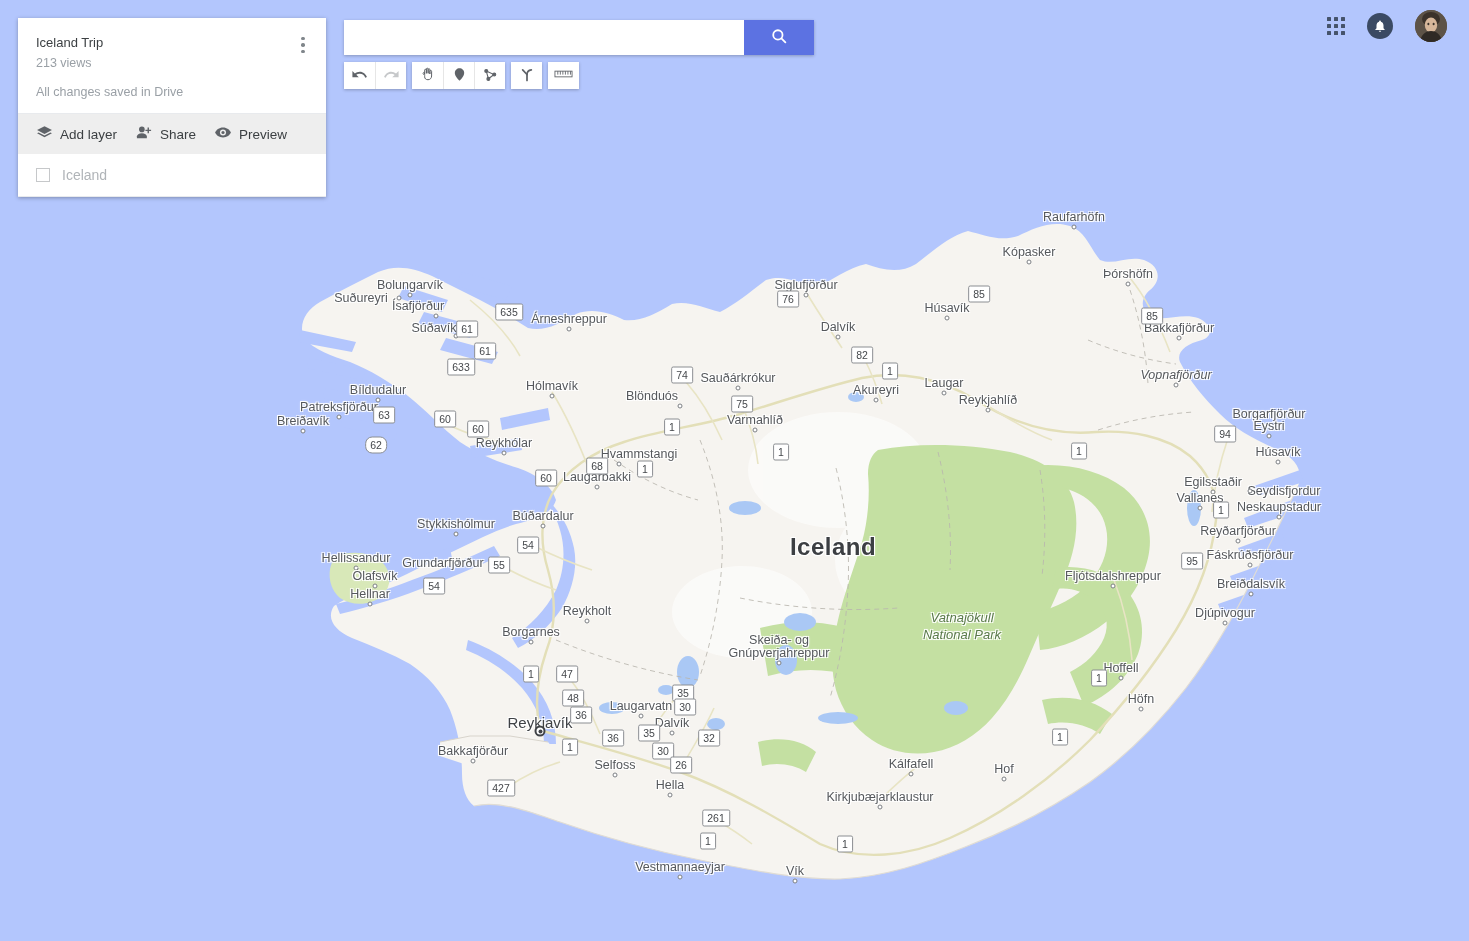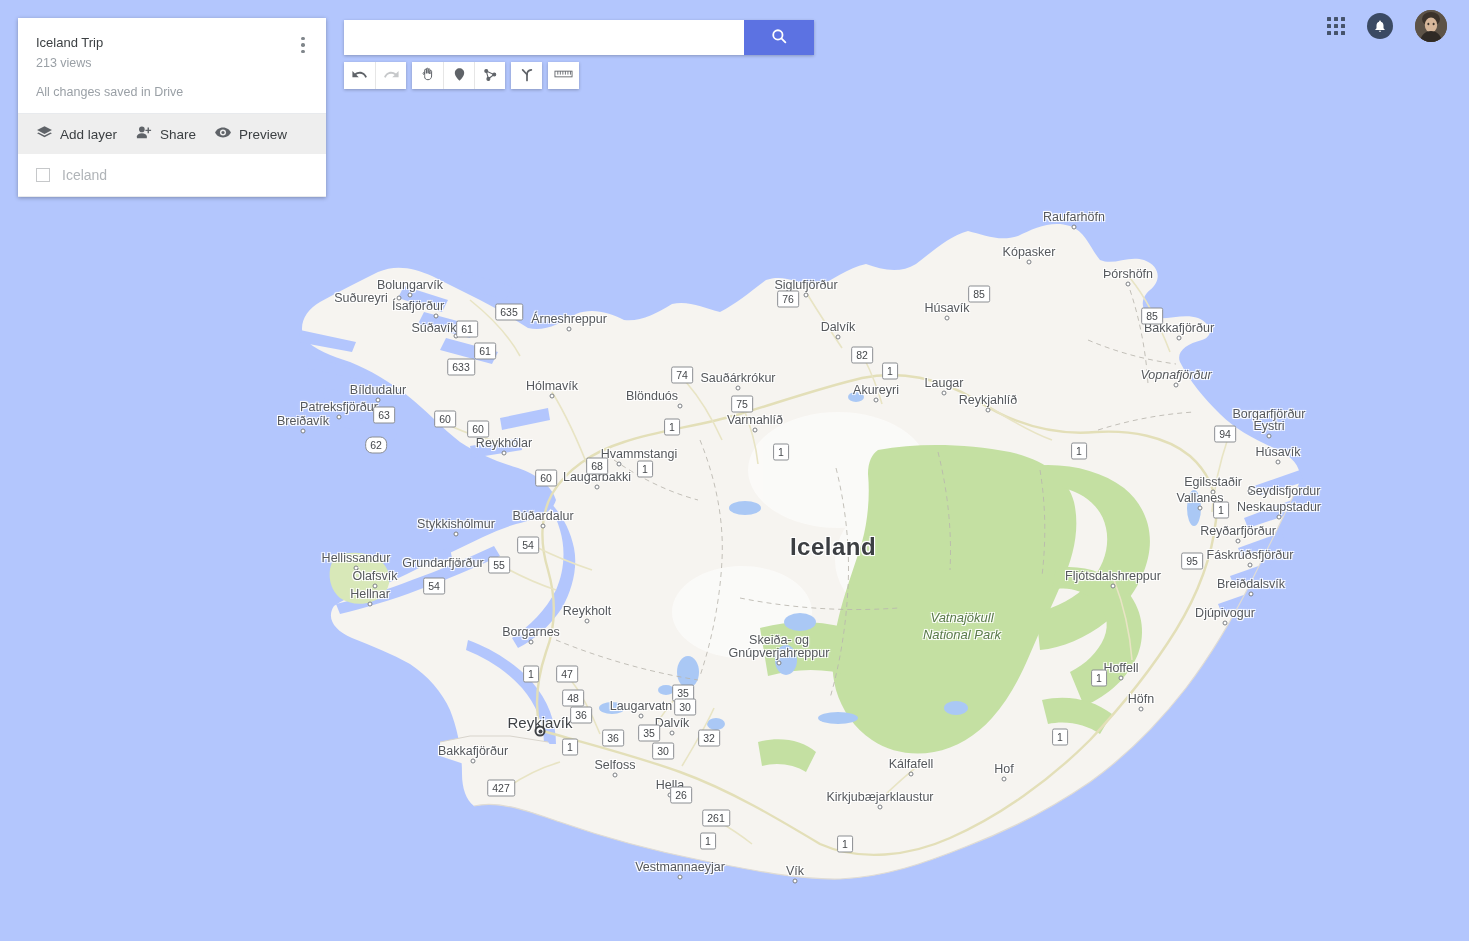--- a/index.html
+++ b/index.html
@@ -511,21 +511,21 @@
         <div class="shield" style="left: 531px; top: 674px;">1</div>
         <div class="shield" style="left: 567px; top: 674px;">47</div>
         <div class="shield" style="left: 573px; top: 698px;">48</div>
         <div class="shield" style="left: 581px; top: 715px;">36</div>
         <div class="shield" style="left: 683px; top: 693px;">35</div>
         <div class="shield" style="left: 685px; top: 707px;">30</div>
         <div class="shield" style="left: 649px; top: 733px;">35</div>
         <div class="shield" style="left: 613px; top: 738px;">36</div>
         <div class="shield" style="left: 709px; top: 738px;">32</div>
         <div class="shield" style="left: 663px; top: 751px;">30</div>
-        <div class="shield" style="left: 681px; top: 765px; margin-top: 30px;">26</div>
+        <div class="shield" style="left: 681px; top: 765px;">26</div>
         <div class="shield" style="left: 570px; top: 747px;">1</div>
         <div class="shield" style="left: 501px; top: 788px;">427</div>
         <div class="shield" style="left: 716px; top: 818px;">261</div>
         <div class="shield" style="left: 708px; top: 841px;">1</div>
         <div class="shield" style="left: 845px; top: 844px;">1</div>
       </div>
   </div>
 
   <div id="topright">
     <div class="apps-grid" title="Google apps">

